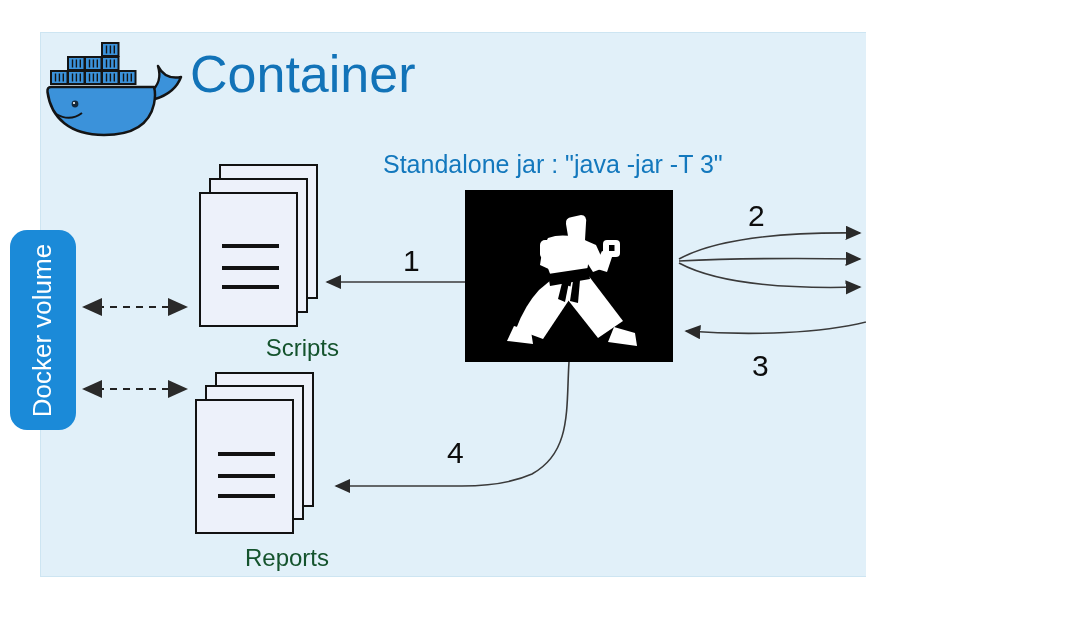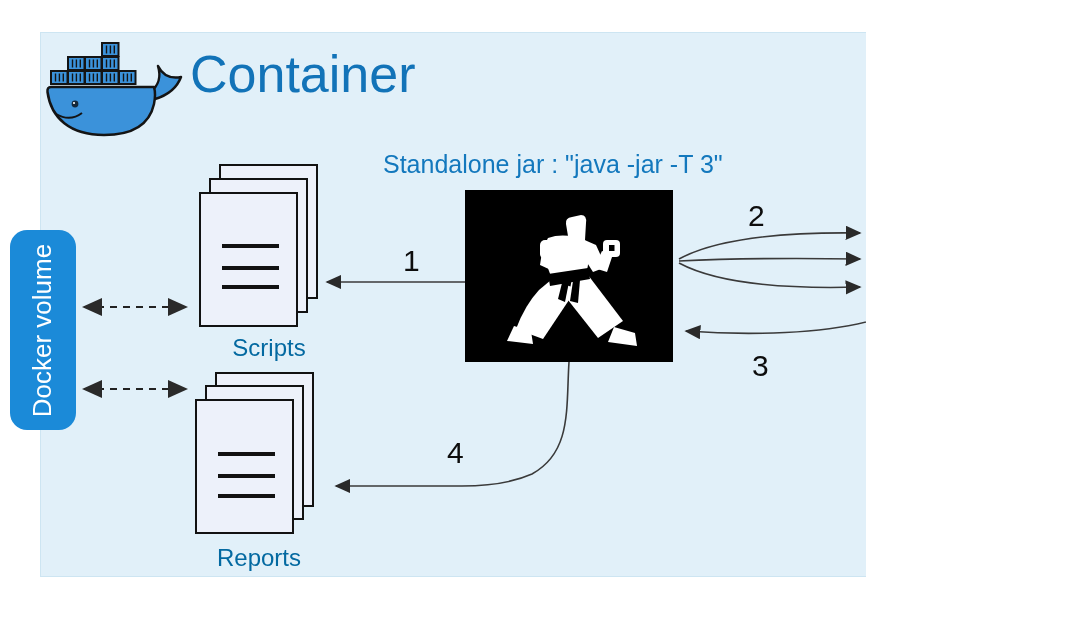--- a/index.html
+++ b/index.html
@@ -37,21 +37,21 @@
   .chrome{position:absolute;left:876px;top:188px;width:153px;height:153px;}
   .stack{position:absolute;}
   .page{
     position:absolute;width:99px;height:135px;
     background:#edf1fa;border:2.5px solid #121212;
   }
   .doc-line{
     position:absolute;left:21px;width:57px;height:3.5px;background:#121212;
   }
   .stack-label{
-    position:absolute;text-align:center;font-size:24px;color:#0369a1;
+    position:absolute;text-align:right;font-size:24px;color:#14532d;
   }
   .step-num{
     position:absolute;font-size:30px;color:#0d0d0d;
   }
   .arrows{position:absolute;left:0;top:0;width:1066px;height:621px;pointer-events:none;}
 </style>
 </head>
 <body>
 
 <div id="canvas">

